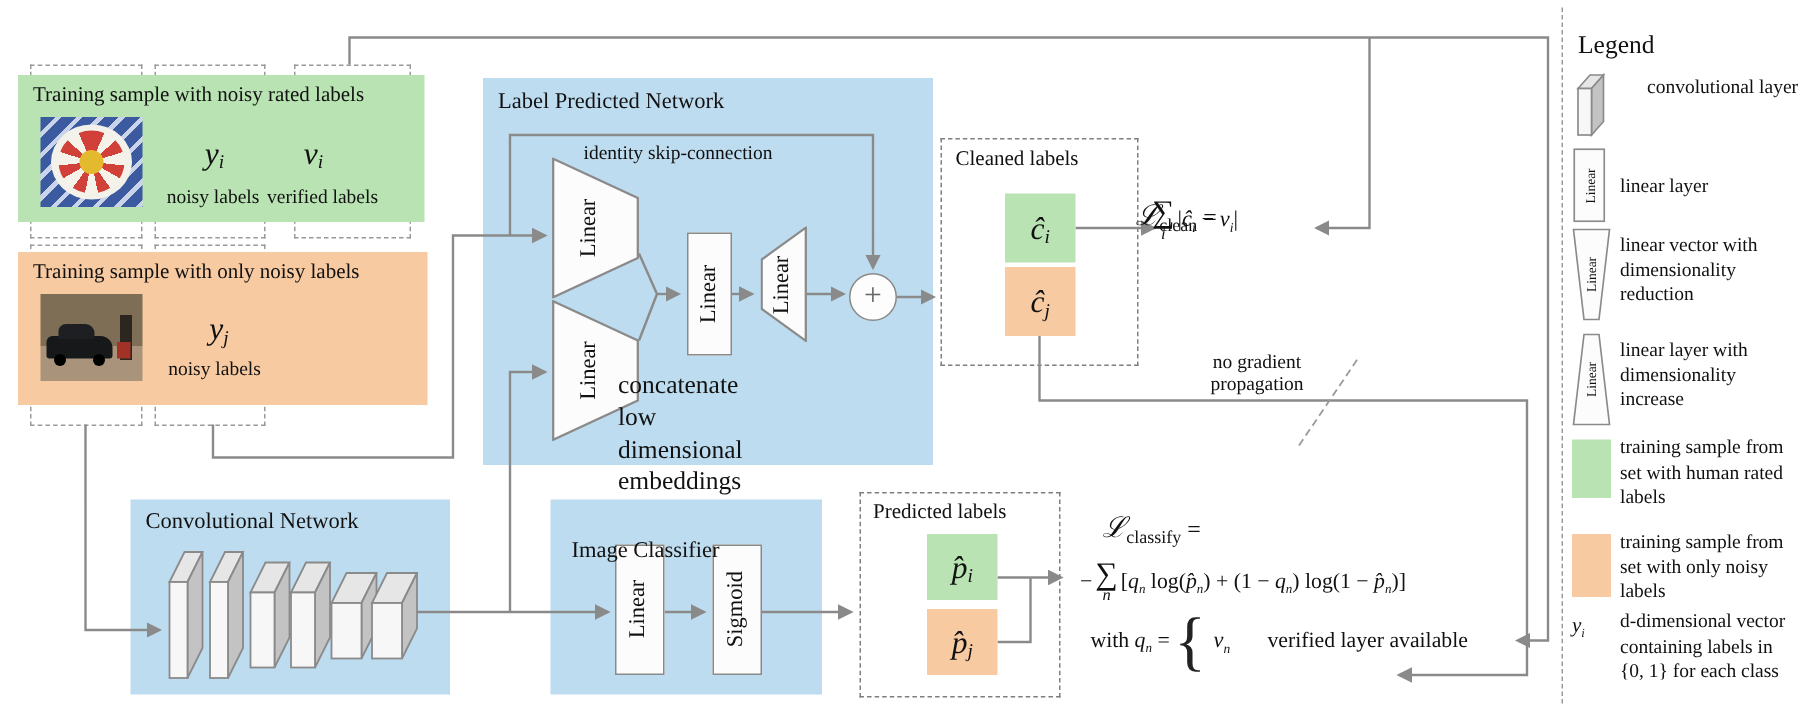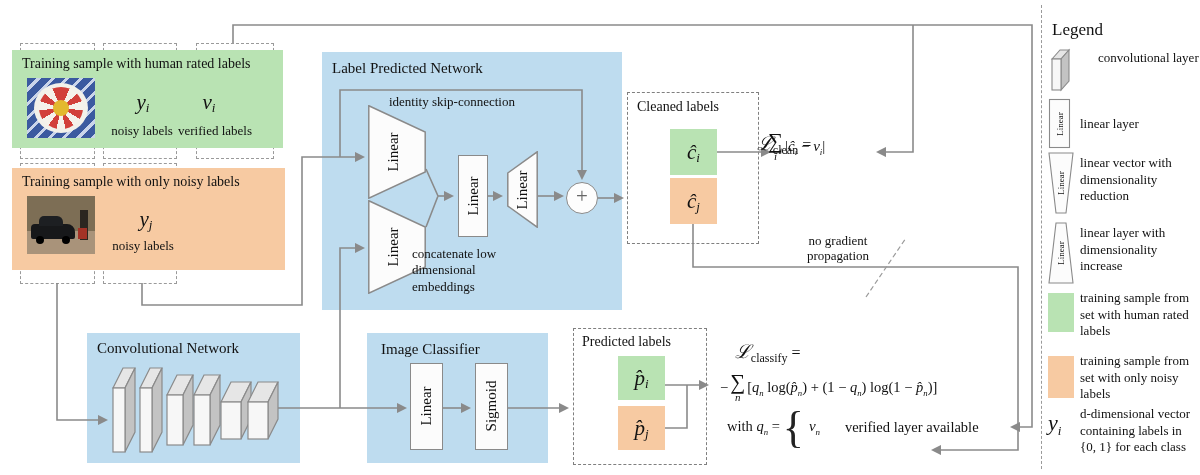--- a/index.html
+++ b/index.html
@@ -75,21 +75,21 @@
       <path d="M598,198 H622" marker-end="url(#arr)"></path>
       <path d="M717,152 H769" marker-end="url(#arr)"></path>
       <path d="M693,224 V267 H1018 V450 H933" marker-end="url(#arr)"></path>
       <path d="M665,428 H687 V385"></path>
       <path d="M665,385 H707" marker-end="url(#arr)"></path>
     </g>
     <path d="M866,297 L906,238" stroke="#9a9a9a" stroke-width="1.2" stroke-dasharray="5 3" fill="none"></path>
   </svg>
 
   <div class="panel gcell abs" style="left:12px;top:50px;width:271px;height:98px;z-index:3;background:var(--sample-green,#b9e3b3);"></div>
-  <div class="abs smalltitle" style="left:22px;top:56px;z-index:4;">Training sample with human rated labels</div>
+  <div class="abs smalltitle" style="left:22px;top:56px;z-index:4;">Training sample with noisy rated labels</div>
   <div class="abs" style="left:27px;top:78px;width:68px;height:60px;z-index:4;background:repeating-linear-gradient(135deg,#3b5aa0 0 7px,#c9d4ea 7px 10px);">
     <div class="abs" style="left:7px;top:5px;right:7px;bottom:5px;border-radius:50%;background:#f2f1ea;"></div>
     <div class="abs" style="left:12px;top:9px;right:12px;bottom:9px;border-radius:50%;background:repeating-conic-gradient(#d2403a 0 24deg,#f5f2ea 24deg 48deg);"></div>
     <div class="abs" style="left:26px;top:22px;width:16px;height:16px;border-radius:50%;background:#e3b92e;"></div>
   </div>
   <div class="mcell" style="left:118px;top:86px;width:50px;height:32px;z-index:4;">
       <span>y</span>
       <sub>i</sub>
     </div>
   <div class="abs cap" style="left:104px;top:123px;width:76px;z-index:4;">noisy labels</div>
@@ -111,21 +111,21 @@
   </div>
   <div class="mcell" style="left:121px;top:202px;width:50px;height:34px;z-index:4;">
       <span>y</span>
       <sub>j</sub>
     </div>
   <div class="abs cap" style="left:105px;top:238px;width:76px;z-index:4;">noisy labels</div>
 
   <div class="panel" style="left:322px;top:52px;width:300px;height:258px;z-index:1;"></div>
   <div class="abs boxtitle" style="left:332px;top:60px;z-index:4;">Label Predicted Network</div>
   <div class="abs cap" style="left:378px;top:94px;width:148px;z-index:4;white-space:nowrap;">identity skip-connection</div>
-  <div class="abs" style="left:412px;top:246px;width:106px;z-index:4;font-size:13px;line-height:1.25;">concatenate low dimensional embeddings</div>
+  <div class="abs" style="left:412px;top:246px;width:106px;z-index:4;font-size:17px;line-height:1.25;">concatenate low dimensional embeddings</div>
 
   <svg class="abs" style="left:368px;top:105px;z-index:3;" width="58" height="94">
     <polygon points="0.8,0.8 57.2,27 57.2,67 0.8,93.2" fill="#fcfcfc" stroke="#8a8a8a" stroke-width="1.5"></polygon>
   </svg>
   <span class="vlabel" style="left:393px;top:152px;z-index:4;">Linear</span>
 
   <svg class="abs" style="left:368px;top:200px;z-index:3;" width="58" height="94">
     <polygon points="0.8,0.8 57.2,27 57.2,67 0.8,93.2" fill="#fcfcfc" stroke="#8a8a8a" stroke-width="1.5"></polygon>
   </svg>
   <span class="vlabel" style="left:393px;top:247px;z-index:4;">Linear</span>
@@ -194,21 +194,21 @@
         </g>
       <g>
         <polygon points="148,52 158,32 178,32 168,52" fill="#e6e6e6"></polygon>
           <polygon points="168,52 178,32 178,69 168,89" fill="#c3c3c3"></polygon>
           <rect x="148" y="52" width="20" height="37" fill="#f7f7f7"></rect>
         </g>
     </g>
   </svg>
 
   <div class="panel" style="left:367px;top:333px;width:181px;height:130px;z-index:1;"></div>
-  <div class="abs boxtitle" style="left:381px;top:341px;z-index:4;">Image Classifier</div>
+  <div class="abs boxtitle" style="left:381px;top:359px;z-index:4;">Image Classifier</div>
   <div class="whiterect" style="left:410px;top:363px;width:33px;height:87px;z-index:3;"></div>
   <span class="vlabel" style="left:426px;top:406px;z-index:4;">Linear</span>
   <div class="whiterect" style="left:475px;top:363px;width:33px;height:87px;z-index:3;"></div>
   <span class="vlabel" style="left:491px;top:406px;z-index:4;">Sigmoid</span>
 
   <div class="dashedbox" style="left:573px;top:328px;width:132px;height:135px;z-index:1;"></div>
   <div class="abs smalltitle" style="left:582px;top:334px;z-index:4;">Predicted labels</div>
   <div class="mcell gcell" style="left:618px;top:356px;width:47px;height:44px;z-index:3;">
       <span>p̂</span>
       <sub>i</sub>
@@ -267,16 +267,16 @@
   </svg>
   <span class="vlabel" style="left:1061px;top:253px;font-size:9px;">Linear</span>
   <div class="legend-text" style="left:1080px;top:225px;">linear layer with dimensionality increase</div>
 
   <div class="legend-swatch gcell" style="left:1048px;top:293px;width:26px;height:39px;"></div>
   <div class="legend-text" style="left:1080px;top:290px;">training sample from set with human rated labels</div>
 
   <div class="legend-swatch ocell" style="left:1048px;top:356px;width:26px;height:42px;"></div>
   <div class="legend-text" style="left:1080px;top:353px;">training sample from set with only noisy labels</div>
 
-  <div class="abs it" style="left:1048px;top:410px;font-size:22px;"><span>y</span><sub>i</sub></div>
+  <div class="abs it" style="left:1048px;top:410px;font-size:14px;"><span>y</span><sub>i</sub></div>
   <div class="legend-text" style="left:1080px;top:406px;">d-dimensional vector containing labels in {0, 1} for each class</div>
 
 </div>
 
 </body></html>

